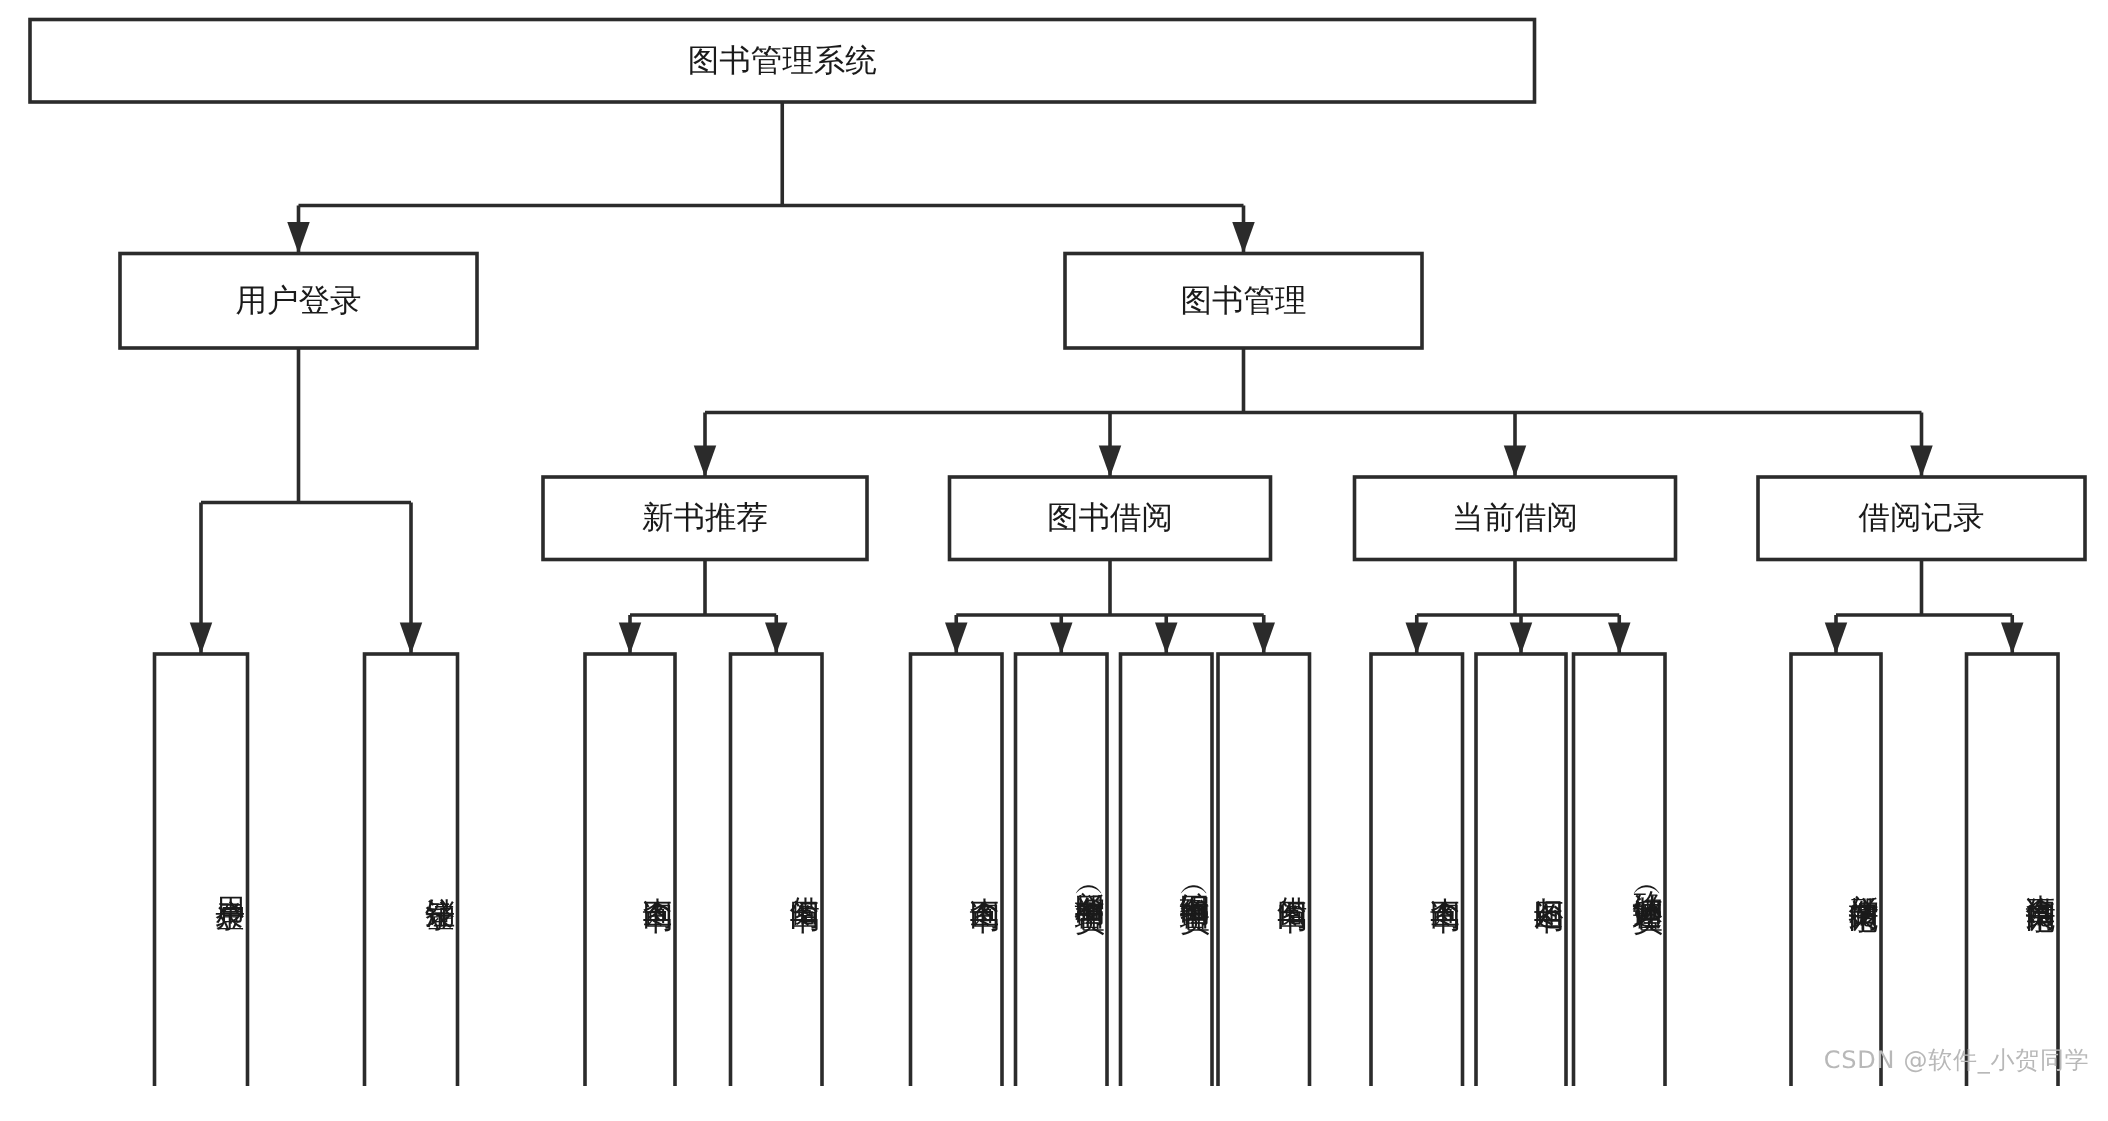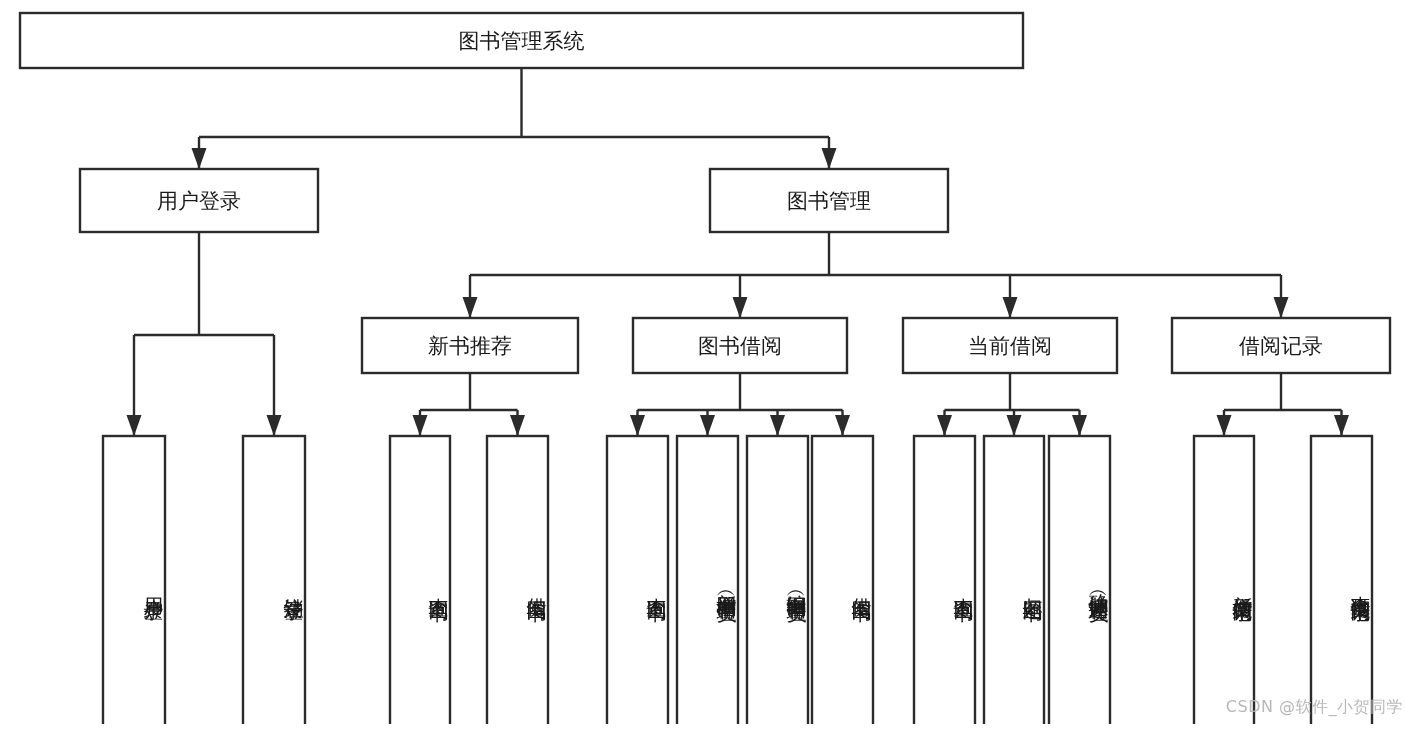--- a/index.html
+++ b/index.html
@@ -58,21 +58,21 @@
     color: #1a1a1a;
     letter-spacing: 1.5px;
     white-space: nowrap;
     display: flex;
     align-items: flex-start;
     justify-content: center;
     pointer-events: none;
   }
   .watermark {
     position: absolute;
-    right: 2px;
+    right: 12px;
     bottom: 6px;
     font-family: "DejaVu Sans", "Liberation Sans", sans-serif;
     font-size: 16px;
     color: #b8b8b8;
     white-space: nowrap;
     letter-spacing: 0.5px;
   }
 </style>
 </head>
 <body>

